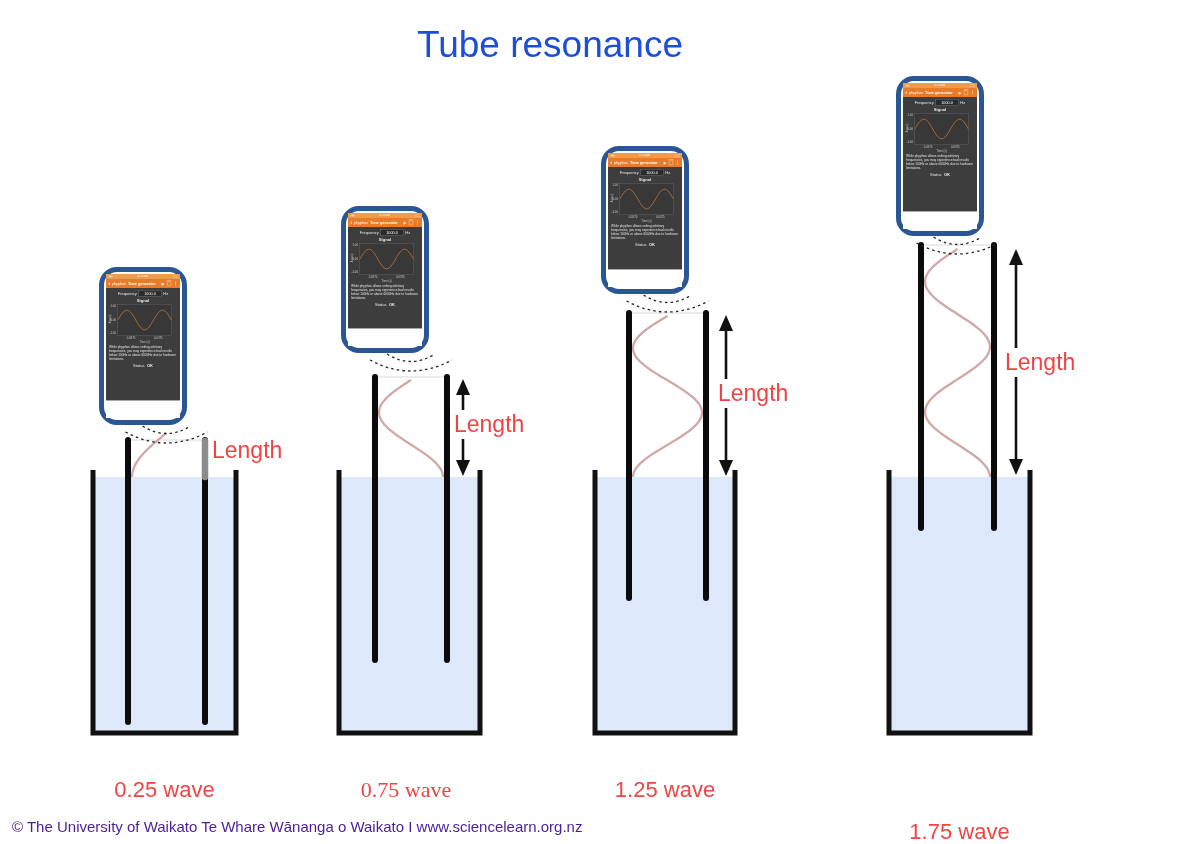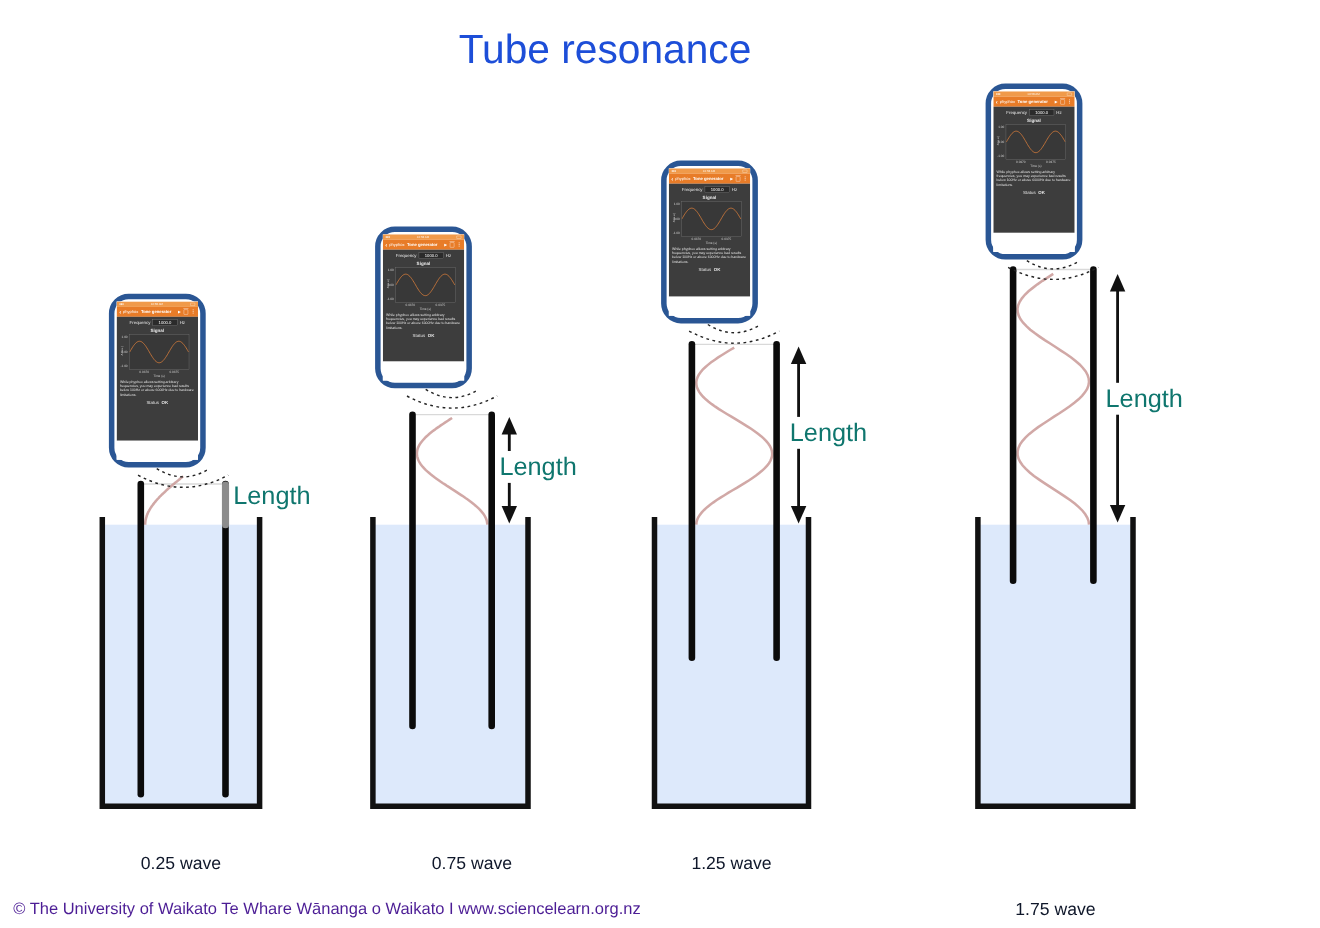--- a/index.html
+++ b/index.html
@@ -1,23 +1,23 @@
 <!DOCTYPE html>
 <html><head>
 <meta charset="utf-8">
 <style>
   html,body{margin:0;padding:0;background:#fff;}
   .canvas{position:relative;width:1200px;height:844px;background:#fff;overflow:hidden;
           font-family:"Liberation Sans",sans-serif;color:#111;}
   .title{position:absolute;left:550px;top:24px;transform:translateX(-50%);
          font-size:37px;color:#1d4ed8;white-space:nowrap;}
   #scene{position:absolute;left:0;top:0;}
-  .length-label{position:absolute;font-size:23px;color:#0f766e;background:#fff;
+  .length-label{position:absolute;font-size:23px;color:#ef4444;background:#fff;
                 padding:1px 3px;white-space:nowrap;z-index:5;}
-  .caption{position:absolute;font-size:16px;color:#0f172a;transform:translateX(-50%);
+  .caption{position:absolute;font-size:22px;color:#ef4444;transform:translateX(-50%);
            white-space:nowrap;}
   .footer{position:absolute;left:12px;top:818px;font-size:15px;color:#4c1d95;white-space:nowrap;}
 
   
   .phone{position:absolute;border:5px solid #2a5694;border-radius:18px;background:#fff;
          box-sizing:border-box;z-index:2;}
   .screen{position:absolute;left:2px;top:2px;right:2px;bottom:2px;overflow:hidden;background:#fff;}
   .screen-inner{position:absolute;left:0;top:0;width:300%;height:300%;
                 transform:scale(.33333);transform-origin:0 0;
                 display:flex;flex-direction:column;background:#fff;}
@@ -102,21 +102,21 @@
       <path d="M 933.5 237 Q 957.5 252 981.5 237" stroke="#222" stroke-width="1.3" fill="none" stroke-dasharray="2.5 3.2"></path>
       <path d="M 916.5 243 Q 957.5 265 998.5 243" stroke="#222" stroke-width="1.3" fill="none" stroke-dasharray="2.5 3.2"></path>
       <line x1="1016" y1="262" x2="1016" y2="462" stroke="#111111" stroke-width="2.6"></line>
       <polygon points="1009,265 1023,265 1016,249" fill="#111111"></polygon>
       <polygon points="1009,459 1023,459 1016,475" fill="#111111"></polygon>
     </svg>
   <div id="labels">
       <div class="length-label" style="left: 209px; top: 436px;">Length</div>
       <div class="caption" style="left: 164.5px; top: 777px;">0.25 wave</div>
       <div class="length-label" style="left: 451px; top: 410px;">Length</div>
-      <div class="caption" style="left: 429px; top: 777px;">0.75 wave</div>
+      <div class="caption" style="left: 406px; top: 777px; font-family: Liberation Serif, serif;">0.75 wave</div>
       <div class="length-label" style="left: 715px; top: 379px;">Length</div>
       <div class="caption" style="left: 665px; top: 777px;">1.25 wave</div>
       <div class="length-label" style="left: 1002px; top: 348px;">Length</div>
       <div class="caption" style="left: 959.5px; top: 777px; margin-top: 42px;">1.75 wave</div>
     </div>
   <div id="phones">
       <div class="phone" style="left: 99px; top: 267px; width: 88px; height: 158px;">
     <div class="screen">
       <div class="screen-inner">
         <div class="statusbar">

